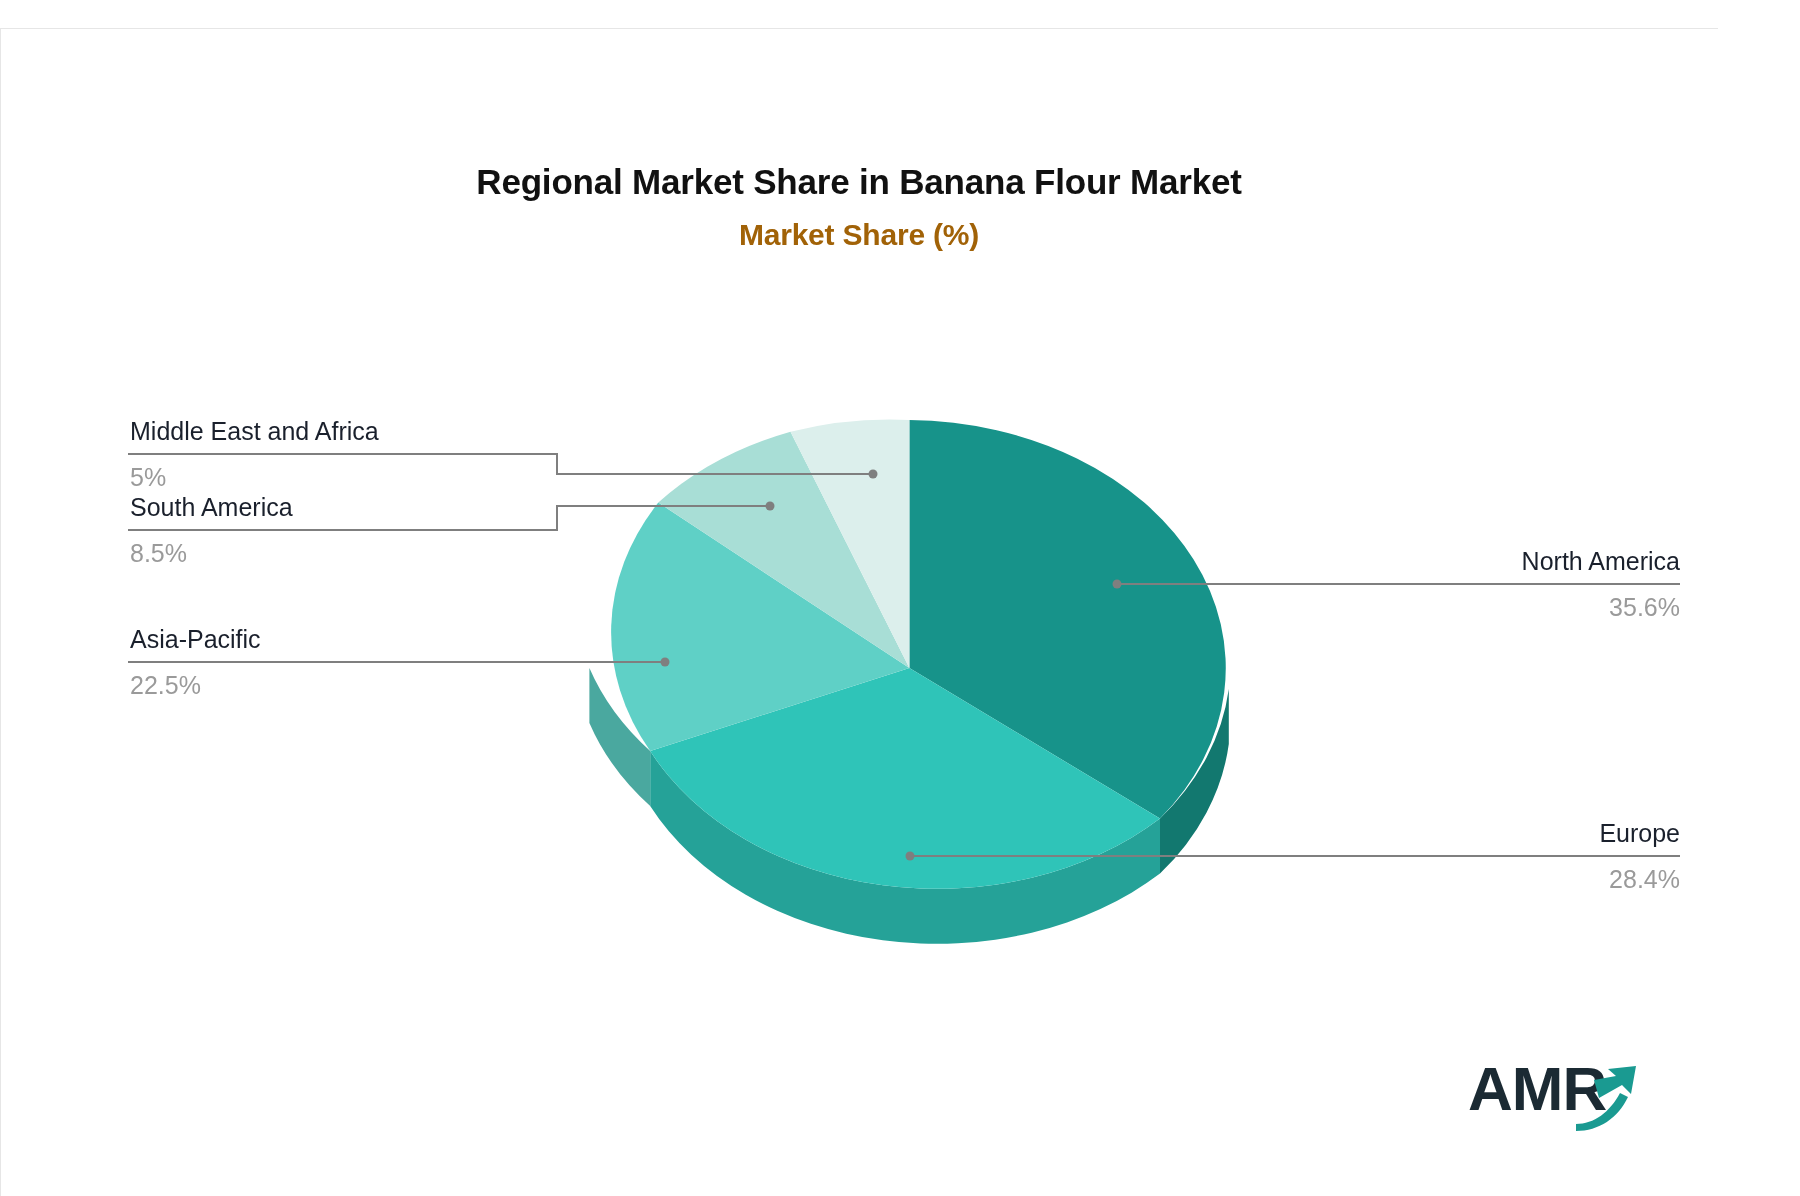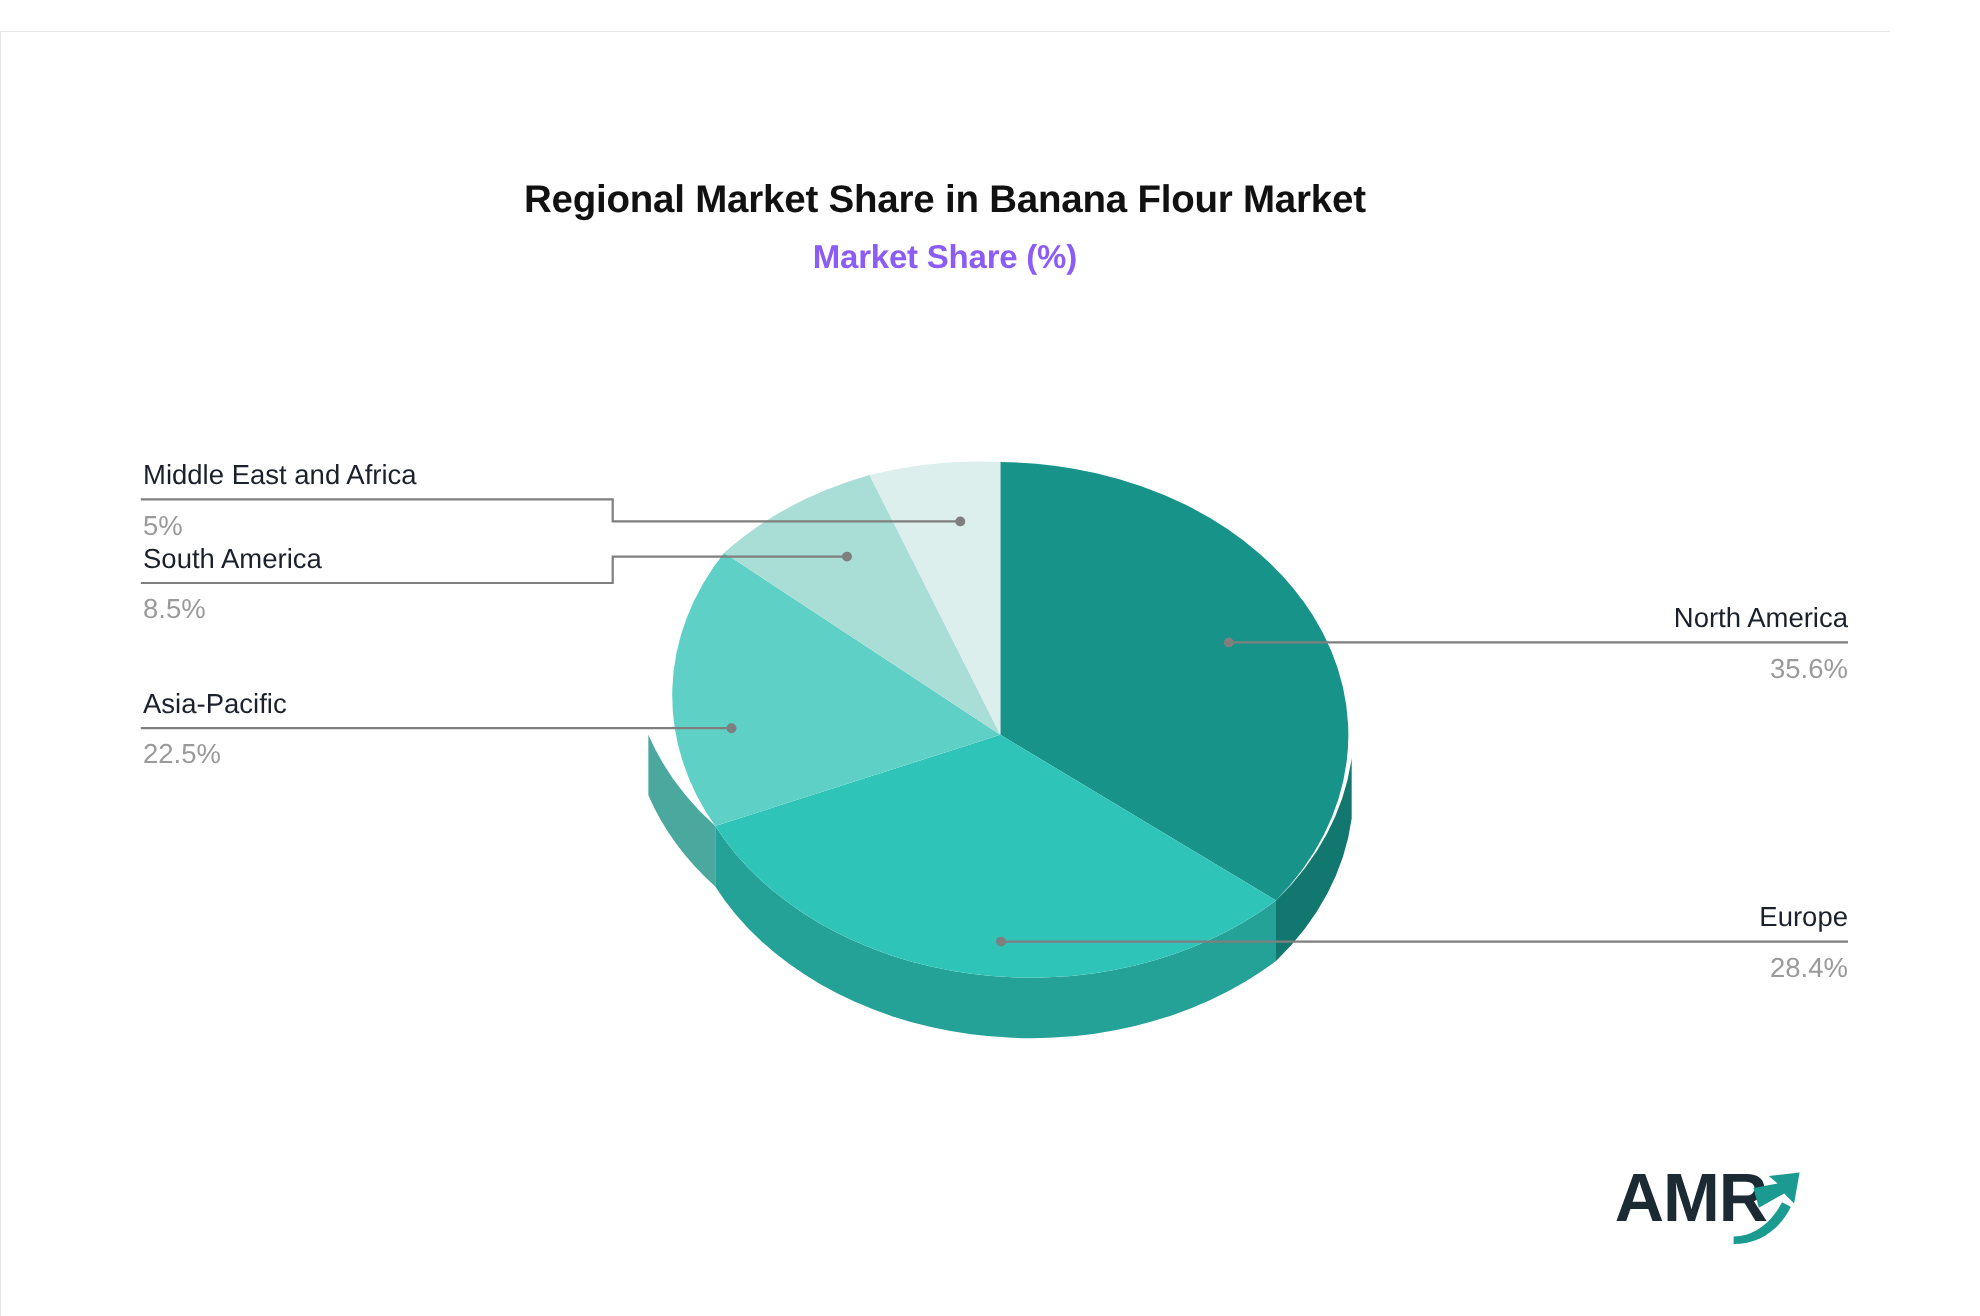--- a/index.html
+++ b/index.html
@@ -36,21 +36,21 @@
     color: #111111;
     letter-spacing: -0.2px;
   }
   #chart-subtitle {
     position: absolute;
     left: 0; right: 0;
     top: 190px;
     text-align: center;
     font-size: 30px;
     font-weight: bold;
-    color: #8b5cf6;
+    color: #a16207;
     letter-spacing: -0.2px;
   }
   #plot-svg {
     position: absolute;
     left: 0; top: 0;
   }
   .label-name {
     font-family: "Liberation Sans", sans-serif;
     font-size: 25px;
     fill: #1a202c;

